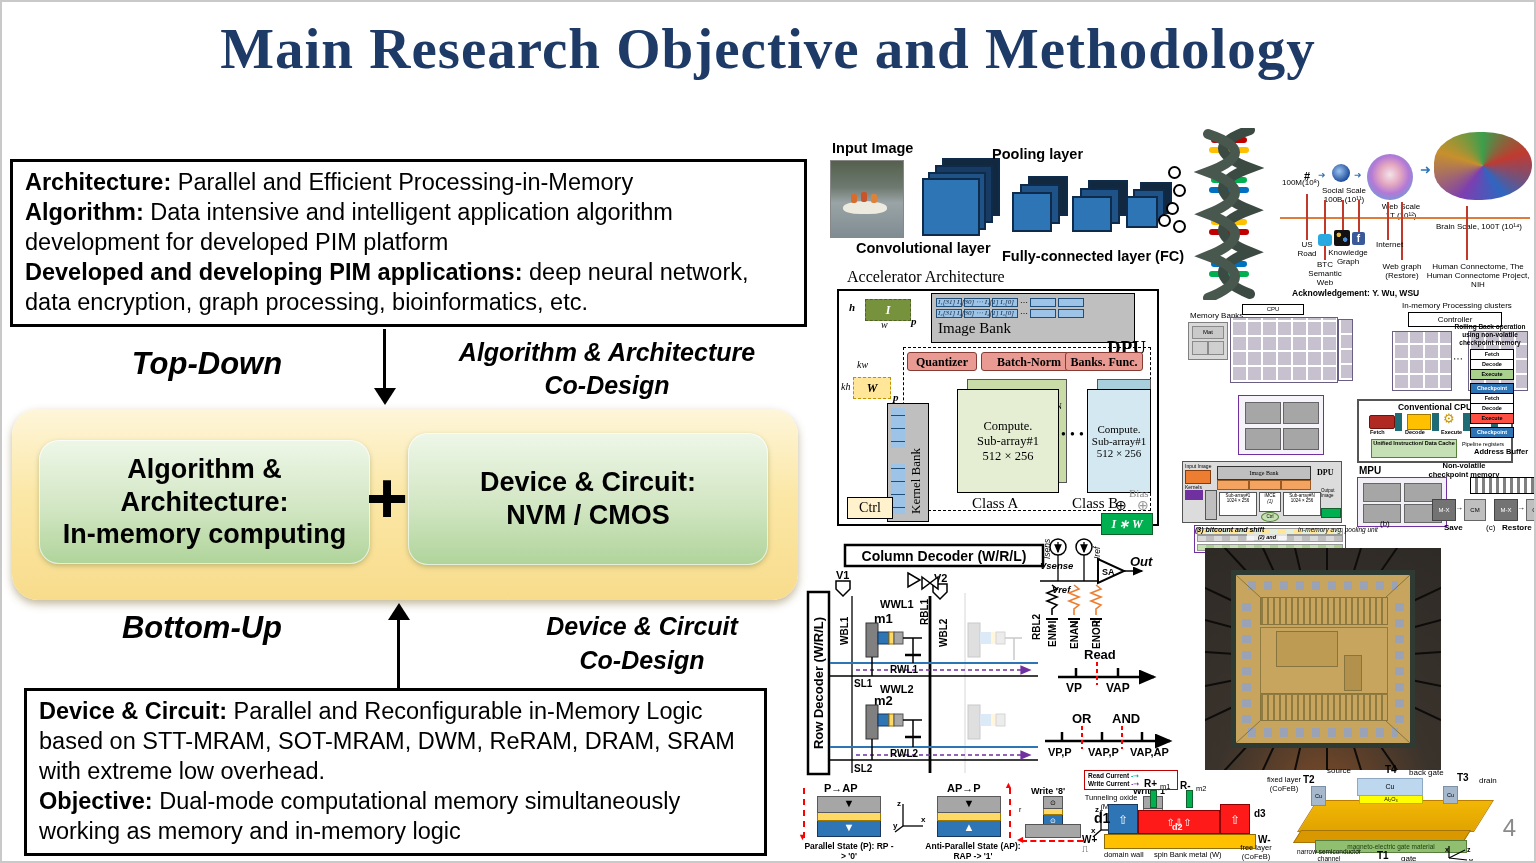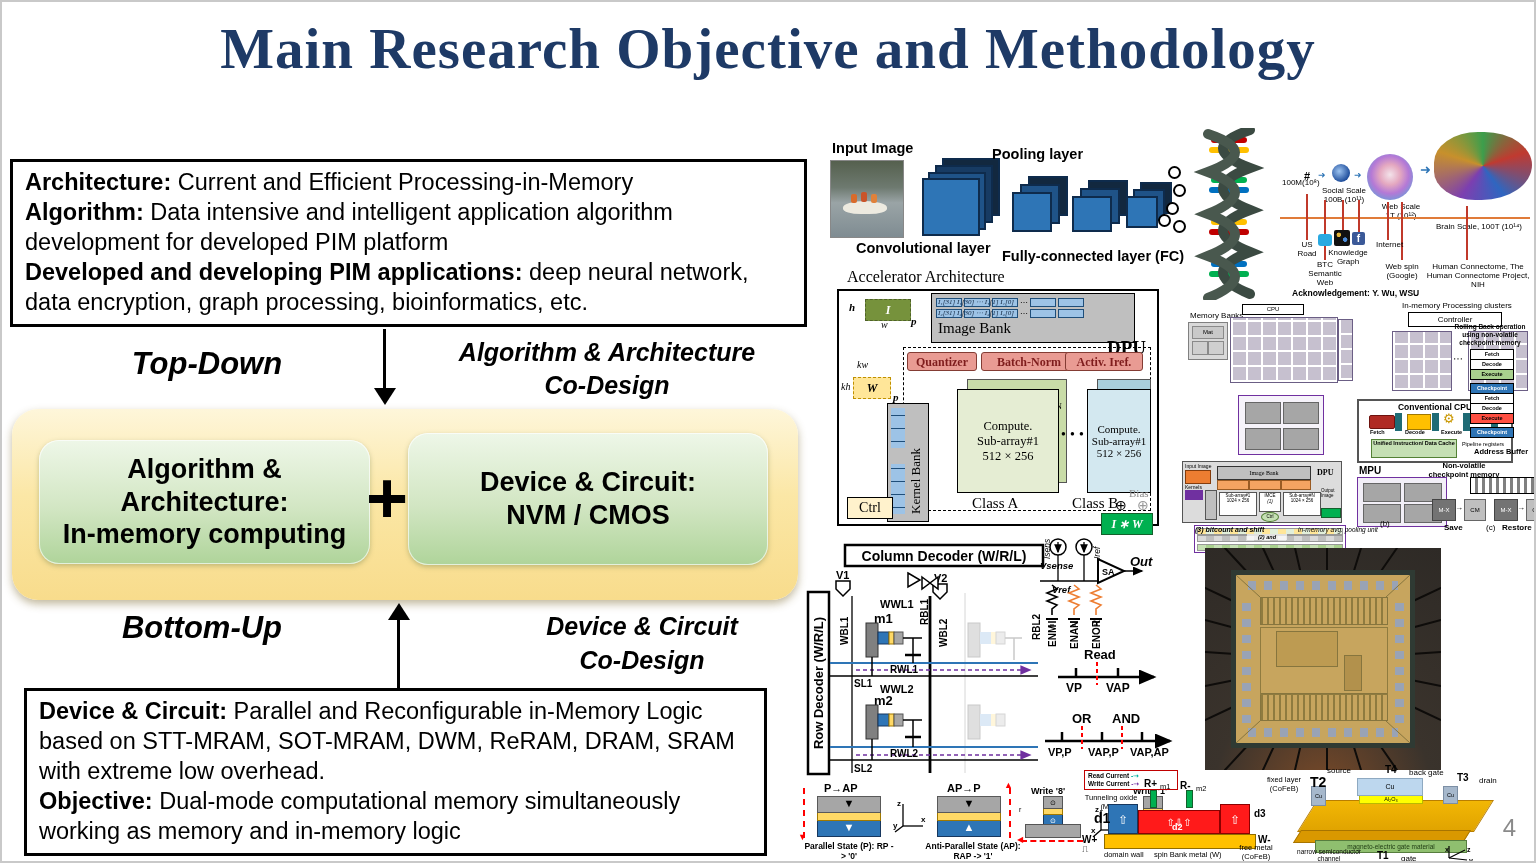--- a/index.html
+++ b/index.html
@@ -24,35 +24,35 @@
         background:linear-gradient(180deg,#EEF7E8 0%,#D2E6C3 55%,#AFD49A 100%);
         box-shadow:inset 0 0 0 1px rgba(255,255,255,.65),0 2px 5px rgba(90,110,60,.35)}
   .stk{position:absolute}
   .sl{position:absolute;left:0;top:0;width:100%;height:100%;border:2px solid #0E2B4C;box-sizing:border-box}
   .fccirc{position:absolute;width:13px;height:13px;border:2.5px solid #000;border-radius:50%;background:#FFF;box-sizing:border-box}
   .tiles{background-color:#C6C0CF;border:1.5px solid #6B5E85;
          background-image:repeating-linear-gradient(0deg,#FFF 0 2px,transparent 2px 15px),
                           repeating-linear-gradient(90deg,#FFF 0 2px,transparent 2px 15px)}
   .hatch{background-image:repeating-linear-gradient(90deg,#FFF 0 4px,#808080 4px 7px);border:1.5px solid #000;background-color:#fff}
   .pb{position:absolute;width:42px;height:9px;border:1px solid #000;background:#FFF;font-size:5.5px;text-align:center;line-height:9px;font-weight:700}
-  .salmon{position:absolute;height:19px;background:#E99B93;border:1.5px solid #843C34;color:#7f1d1d;
+  .salmon{position:absolute;height:19px;background:#E99B93;border:1.5px solid #843C34;color:#000000;
           font-family:"Liberation Serif",serif;font-weight:700;font-size:12px;text-align:center;line-height:19px;border-radius:3px;box-sizing:border-box}
   .cellrow{position:absolute;height:10px;display:flex;gap:2px}
   .cell{width:26px;height:9px;background:#9DC3E6;border:1px solid #1F4E79;box-sizing:border-box}
   .redlayer{background:#FF1A1A;border:1px solid #8B0000;box-sizing:border-box}
 </style>
 </head>
 <body>
 
 <div id="slide">
 
   <div id="title" class="a">Main Research Objective and Methodology</div>
 
   <div class="a txtbox" style="left:8px;top:157px;width:797px;height:168px;box-sizing:border-box">
-    <span class="b">Architecture:</span><span> Current and Efficient Processing-in-Memory</span><br>
+    <span class="b">Architecture:</span><span> Parallel and Efficient Processing-in-Memory</span><br>
     <span class="b">Algorithm:</span><span> Data intensive and intelligent application algorithm development for developed PIM platform</span><br>
     <span class="b">Developed and developing PIM applications:</span><span> deep neural network, data encryption, graph processing, bioinformatics, etc.</span>
   </div>
 
   <div class="vl" style="left:381px;top:327px;height:60px"></div>
   <div class="tri-d" style="left:372px;top:386px"></div>
   <div class="a b i" style="left:100px;top:344px;width:210px;font-size:31px;text-align:center">Top-Down</div>
   <div class="a b i ctr" style="left:425px;top:334px;width:360px;font-size:25px;line-height:1.3">
     <span>Algorithm &amp; Architecture</span><br>
     <span>Co-Design</span>
@@ -155,21 +155,21 @@
             <span class="cell"></span>
           </div>
         <div class="a serif i" style="left:6px;top:15px;font-size:7px;color:#10243E;white-space:nowrap">I₂[31] I₂[30] ⋯ I₂[1] I₂[0]</div>
         <div class="a serif" style="left:6px;top:26px;font-size:15px">Image Bank</div>
       </div>
       <div class="a serif b" style="left:268px;top:46px;font-size:19px">DPU</div>
       <div class="a" style="left:64px;top:56px;width:246px;height:162px;border:1.5px dashed #000"></div>
 
       <div class="salmon" style="left:68px;top:61px;width:70px">Quantizer</div>
       <div class="salmon" style="left:142px;top:61px;width:96px">Batch-Norm</div>
-      <div class="salmon" style="left:226px;top:61px;width:78px">Activ. Iref.</div>
+      <div class="salmon" style="left:226px;top:61px;width:78px">Banks. Func.</div>
 
       <div class="a serif i" style="left:18px;top:68px;font-size:10px">kw</div>
       <div class="a serif i b" style="left:14px;top:86px;width:36px;height:20px;background:#FFE699;border:1.5px dashed #BF9000;text-align:center;line-height:20px;font-size:12px">W</div>
       <div class="a serif i" style="left:2px;top:90px;font-size:10px">kh</div>
       <div class="a serif i b" style="left:54px;top:100px;font-size:11px">p</div>
 
       <div class="a" style="left:48px;top:112px;width:40px;height:117px;background:#BFBFBF;border:1.5px solid #000">
         <div class="a" style="left:3px;top:4px;width:14px;height:40px;background-image:repeating-linear-gradient(0deg,#9DC3E6 0 6px,#1F4E79 6px 7px,#9DC3E6 7px 13px)"></div>
         <div class="a" style="left:3px;top:60px;width:14px;height:50px;background-image:repeating-linear-gradient(0deg,#9DC3E6 0 6px,#1F4E79 6px 7px,#9DC3E6 7px 13px)"></div>
         <div class="a serif" style="left:20px;top:110px;font-size:13px;transform:rotate(-90deg);transform-origin:left top;white-space:nowrap">Kernel Bank</div>
@@ -244,21 +244,21 @@
 
     <div class="a" style="left:44px;top:104px;width:14px;height:12px;background:#29A9E1;border-radius:3px"></div>
     <div class="a" style="left:60px;top:100px;width:16px;height:16px;background:#111;border-radius:2px;
          background-image:radial-gradient(circle at 30% 30%,#E3B53A 2px,transparent 2.5px),radial-gradient(circle at 70% 60%,#4C8BD8 2px,transparent 2.5px)"></div>
     <div class="a ctr" style="left:78px;top:102px;width:13px;height:13px;background:#3B5998;border-radius:2px;color:#FFF;font-size:10px;line-height:13px;font-weight:700">f</div>
 
     <div class="a ctr" style="left:20px;top:110px;width:26px">US Road</div>
     <div class="a ctr" style="left:28px;top:130px;width:46px">BTC Semantic Web</div>
     <div class="a ctr" style="left:52px;top:118px;width:44px">Knowledge Graph</div>
     <div class="a" style="left:102px;top:110px">Internet</div>
-    <div class="a ctr" style="left:108px;top:132px;width:40px">Web spin (Google)</div>
+    <div class="a ctr" style="left:108px;top:132px;width:40px">Web graph (Restore)</div>
     <div class="a ctr" style="left:150px;top:132px;width:108px">Human Connectome, The Human Connectome Project, NIH</div>
     <div class="a b" style="left:18px;top:158px;font-size:8.5px">Acknowledgement: Y. Wu, WSU</div>
   </div>
 
   <div class="a" style="left:1178px;top:293px;width:358px;height:250px;font-size:8px">
     <div class="a" style="left:10px;top:16px">Memory Banks</div>
     <div class="a" style="left:8px;top:27px;width:38px;height:36px;background:#D9D9D9;border:1px solid #808080">
       <div class="a ctr" style="left:3px;top:3px;width:30px;height:11px;background:#C9C9C9;border:1px solid #8A8A8A;font-size:6px;line-height:11px">Mat</div>
       <div class="a" style="left:3px;top:18px;width:14px;height:12px;background:#CFCFCF;border:1px solid #8A8A8A"></div>
       <div class="a" style="left:19px;top:18px;width:14px;height:12px;background:#CFCFCF;border:1px solid #8A8A8A"></div>
@@ -626,32 +626,32 @@
     <div class="a redlayer ctr" style="left:58px;top:40px;width:82px;height:24px;color:#FFF;font-size:10px;line-height:24px">⇧⇩⇧</div>
     <div class="a b" style="left:92px;top:52px;color:#FFF;font-size:9px">d2</div>
     <div class="a redlayer ctr" style="left:140px;top:34px;width:30px;height:30px;color:#FFF;font-size:12px;line-height:30px">⇧</div>
     <div class="a b" style="left:174px;top:38px;font-size:10px">d3</div>
     <div class="a" style="left:24px;top:64px;width:150px;height:13px;background:#FFC000;border:1px solid #8F6C00"></div>
     <div class="a b" style="left:2px;top:64px;font-size:10px">W+</div>
     <div class="a b" style="left:178px;top:64px;font-size:10px">W-</div>
     <div class="a" style="left:2px;top:74px;font-size:9px">⎍</div>
     <div class="a" style="left:24px;top:80px">domain wall</div>
     <div class="a" style="left:74px;top:80px">spin Bank metal (W)</div>
-    <div class="a ctr" style="left:150px;top:74px;width:52px;line-height:1.15">free metal (CoFeB)</div>
+    <div class="a ctr" style="left:150px;top:74px;width:52px;line-height:1.15">free layer (CoFeB)</div>
   </div>
 
   <div class="a" style="left:1295px;top:762px;width:215px;height:98px;font-size:8px">
     <div class="a" style="left:10px;top:36px;width:175px;height:30px;background:linear-gradient(180deg,#F2B705,#E0A300);border:1px solid #B97E00;transform:skewX(-32deg)"></div>
     <div class="a" style="left:0px;top:66px;width:168px;height:11px;background:#D99800;border:1px solid #A87400;transform:skewX(-32deg)"></div>
     <div class="a ctr" style="left:18px;top:76px;width:150px;height:11px;background:#8FBF6F;border:1px solid #567D3E;color:#1E3A12;font-size:6.5px;line-height:11px">magneto-electric gate material</div>
     <div class="a ctr" style="left:62px;top:30px;width:62px;height:8px;background:#FFFF00;border:1px solid #B9B900;font-size:5.5px;line-height:8px">Al₂O₃</div>
     <div class="a ctr" style="left:60px;top:14px;width:64px;height:16px;background:#BDD7EE;border:1px solid #8EA9C1;font-size:7px;line-height:16px">Cu</div>
     <div class="a ctr" style="left:14px;top:22px;width:13px;height:18px;background:#A6B8CC;border:1px solid #7C8FA5;font-size:5.5px;line-height:18px">Cu</div>
     <div class="a ctr" style="left:146px;top:22px;width:13px;height:16px;background:#A6B8CC;border:1px solid #7C8FA5;font-size:5.5px;line-height:16px">Cu</div>
-    <div class="a b" style="left:13px;top:10px;font-size:14px">T2</div>
+    <div class="a b" style="left:6px;top:10px;font-size:10px">T2</div>
     <div class="a" style="left:30px;top:2px">source</div>
     <div class="a b" style="left:88px;top:0;font-size:10px">T4</div>
     <div class="a" style="left:112px;top:4px">back gate</div>
     <div class="a b" style="left:160px;top:8px;font-size:10px">T3</div>
     <div class="a" style="left:182px;top:12px">drain</div>
     <div class="a b" style="left:80px;top:86px;font-size:10px">T1</div>
     <div class="a" style="left:104px;top:90px">gate</div>
     <div class="a ctr" style="left:0px;top:84px;width:64px;font-size:6.5px;line-height:1.15">narrow semiconductor channel</div>
     <svg class="a" style="left:138px;top:80px" width="40" height="20" viewBox="0 0 40 20">
       <line x1="14" y1="14" x2="14" y2="2" stroke="#000" stroke-width="1.2"></line>

